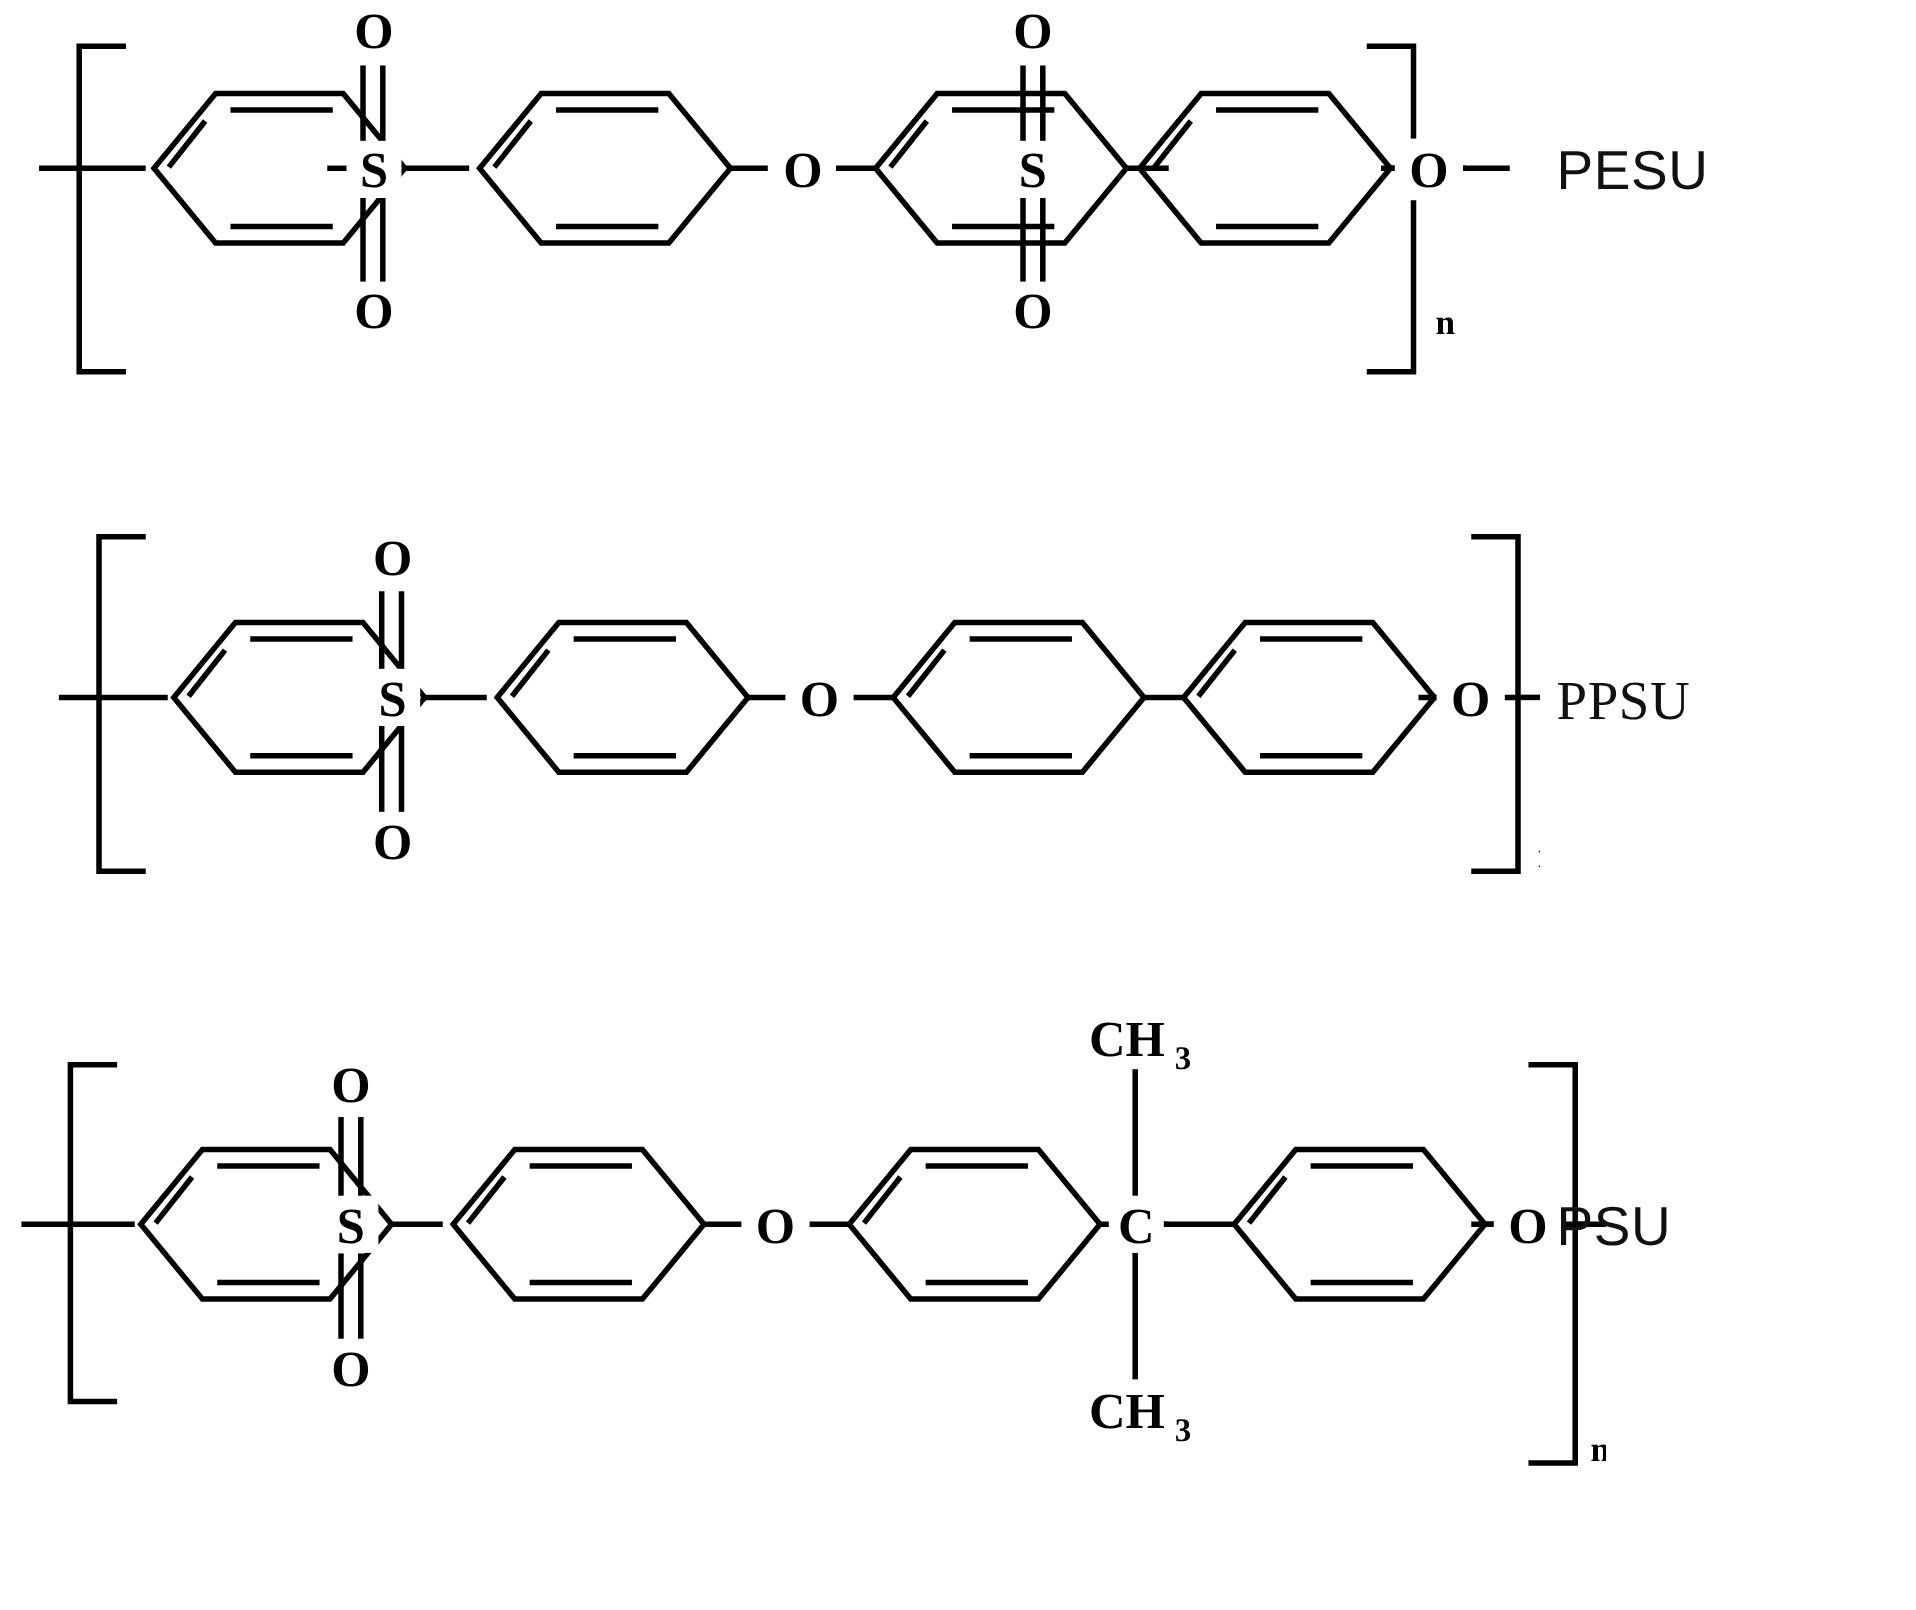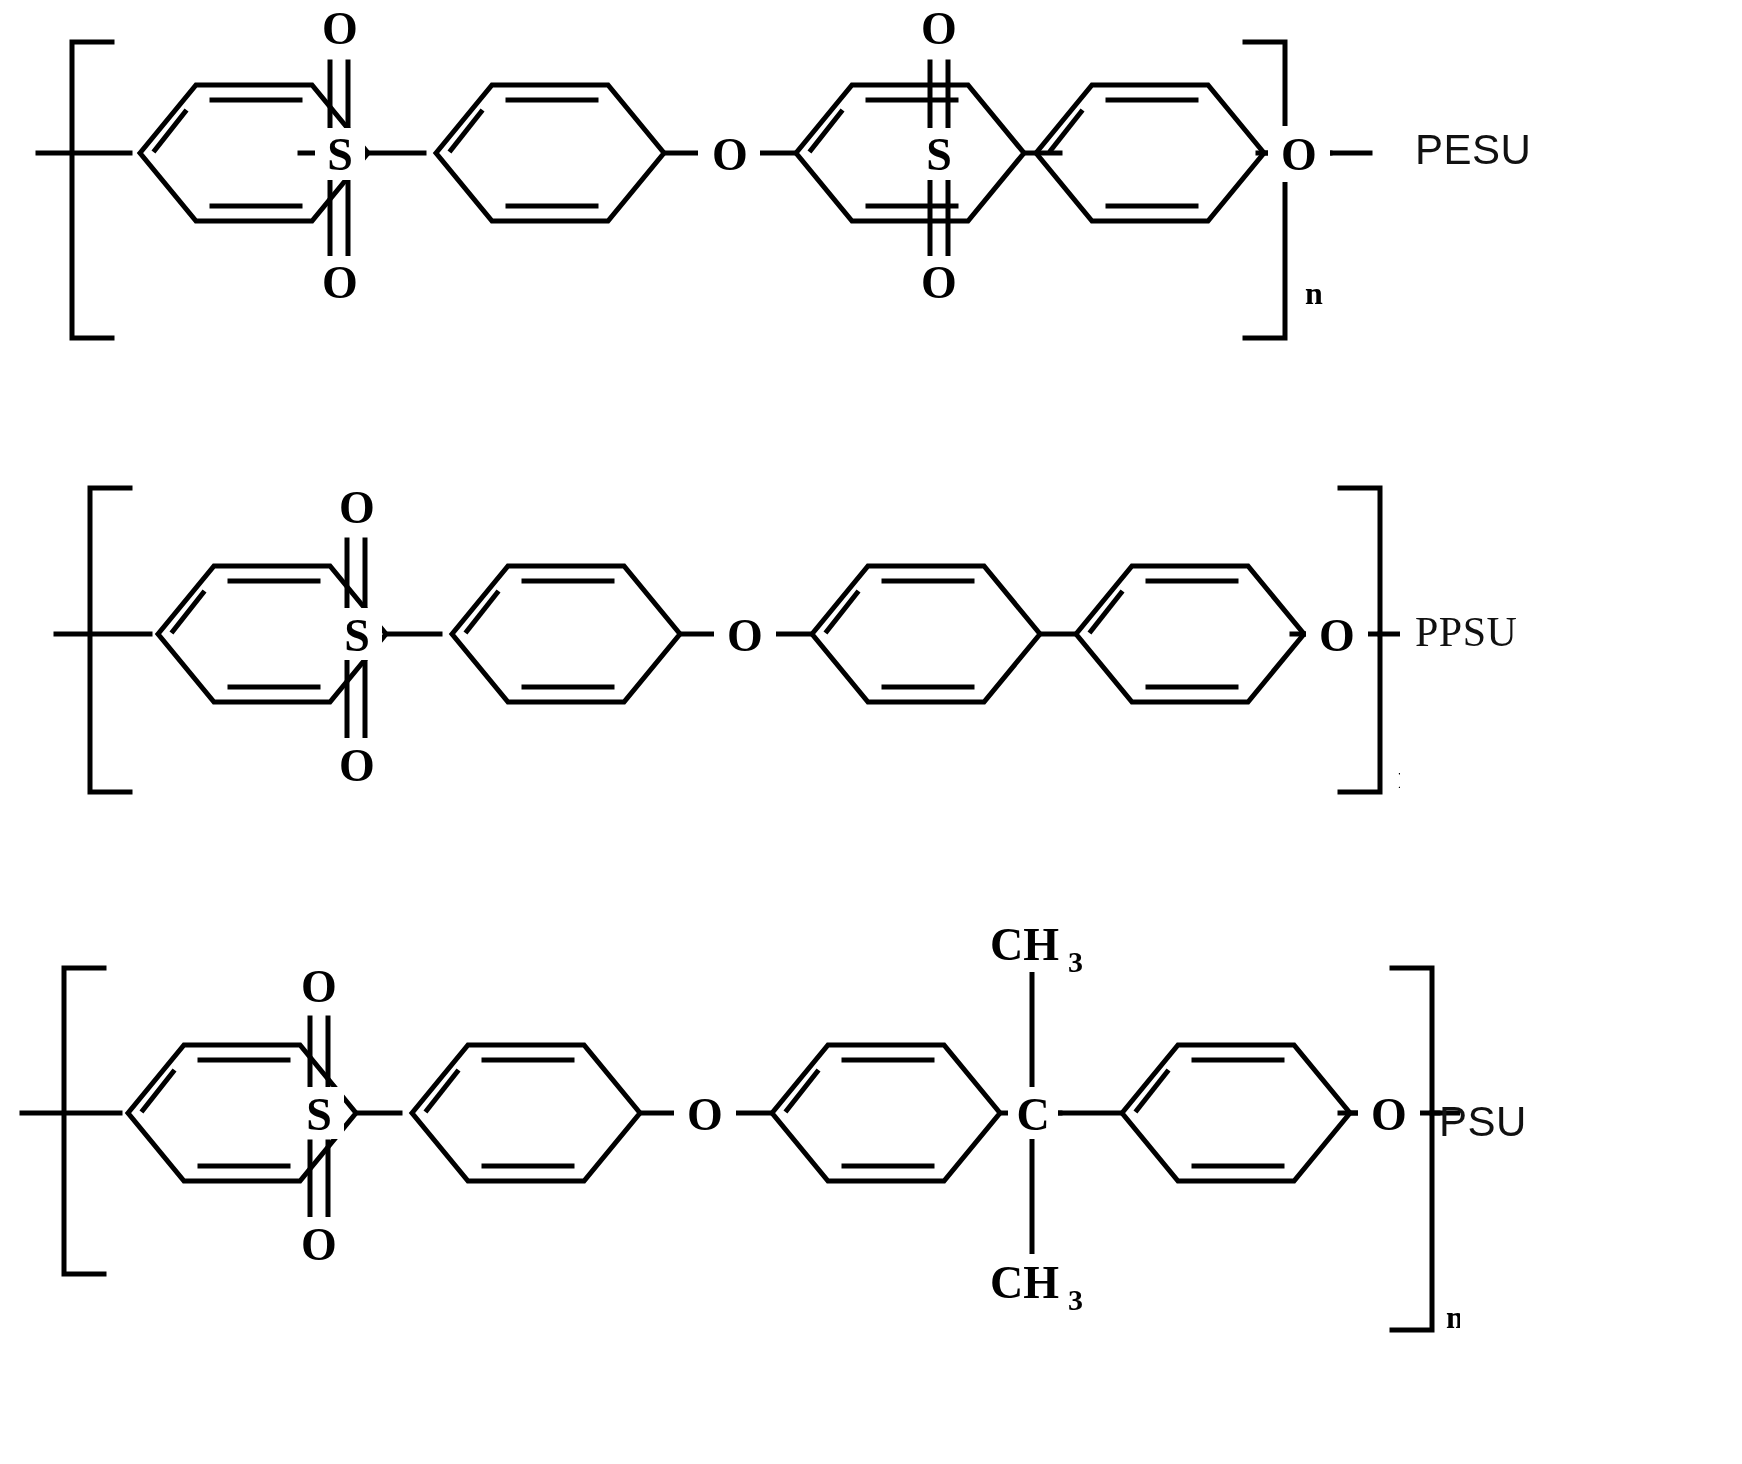--- a/index.html
+++ b/index.html
@@ -29,21 +29,21 @@
   #row-ppsu  { top: 440px;  height: 430px; }
   #row-psu   { top: 910px;  height: 554px; }
 
   .struct-svg {
     position: absolute;
     left: 0; top: 0;
   }
   .poly-label {
     position: absolute;
     font-family: "Liberation Sans", sans-serif;
-    font-size: 42px;
+    font-size: 50px;
     font-weight: 400;
     color: #111111;
     letter-spacing: 0.5px;
     white-space: nowrap;
   }
   svg text {
     font-family: "Liberation Serif", serif;
     fill: #000000;
   }
   .atom {
@@ -278,16 +278,16 @@
       <rect x="986" y="344" width="120" height="56" fill="#ffffff"></rect>
       <text class="atom" x="990" y="388">CH</text>
       <text class="sub-3" x="1068" y="400">3</text>
 
       <rect x="1358" y="176" width="62" height="56" fill="#ffffff"></rect>
       <text class="atom" x="1389" y="220" text-anchor="middle">O</text>
 
       <text class="sub-n" x="1446" y="418">n</text>
     </svg>
 
-    <div class="poly-label" style="left:1415px; top:188px;margin-left:24px;">PSU</div>
+    <div class="poly-label" style="left:1415px; top:176px;">PSU</div>
   </div>
 
 </div>
 
 </body></html>

